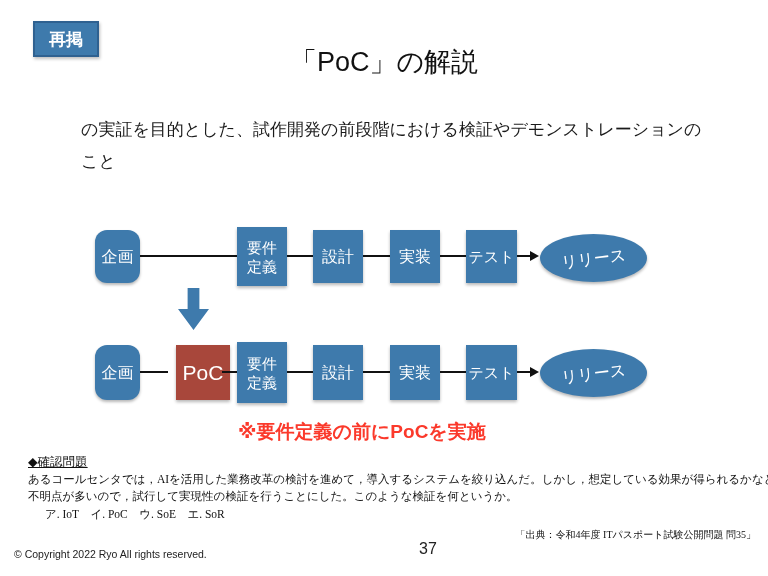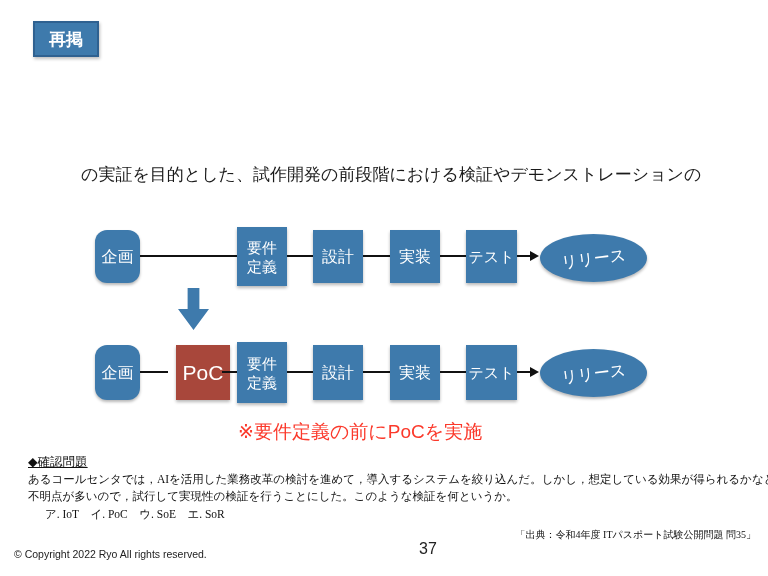--- a/index.html
+++ b/index.html
@@ -24,21 +24,21 @@
   }
 
   
   .title {
     left: 0; top: 44px; width: 768px;
     text-align: center; font-size: 27px; color: #111;
   }
 
   
   .desc { left: 30px; top: 114px; width: 715px; font-size: 17px; line-height: 32px; }
-  .desc .indent { padding-left: 51px; margin-top: 45px; }
+  .desc .indent { padding-left: 51px; }
 
   
   .shape {
     position: absolute; background: #3E7AAC; color: #fff;
     display: flex; flex-direction: column; align-items: center; justify-content: center;
     font-size: 16px; line-height: 19px;
     box-shadow: 0 2px 3px rgba(0,0,0,0.28);
   }
   .rounded { border-radius: 12px; justify-content: center; }
   .ellipse { border-radius: 50%; }
@@ -53,21 +53,21 @@
     border-left: 9px solid #111;
   }
 
   .down-arrow {
     left: 178px; top: 288px; width: 31px; height: 42px;
     background: #3E7AAC;
     clip-path: polygon(31% 0, 69% 0, 69% 50%, 100% 50%, 50% 100%, 0 50%, 31% 50%);
   }
 
   .note {
-    left: 238px; top: 419px; font-size: 19px; font-weight: 400;
+    left: 238px; top: 419px; font-size: 19px; font-weight: 700;
     color: #FB392B;
   }
 
   
   .quiz { font-family: "Liberation Serif", "DejaVu Serif", serif; color: #111; }
   .quiz-heading { left: 28px; top: 454px; font-size: 12.5px; text-decoration: underline; text-align: center; }
   .quiz-line1 { left: 28px; top: 472px; width: 724px; font-size: 11.5px; white-space: nowrap; }
   .quiz-line2 { left: 28px; top: 489px; width: 724px; font-size: 11.5px; white-space: nowrap; }
   .quiz-options { left: 45px; top: 507px; font-size: 11.5px; }
   .quiz-source { right: 12px; top: 528px; font-size: 10px; }
@@ -77,23 +77,25 @@
 </style>
 </head>
 <body>
 
 <div class="slide">
 
   <div class="abs badge">
     <span>再掲</span>
   </div>
 
+  <div class="abs title">「PoC」の解説</div>
 
   <div class="abs desc">
     <div class="indent">の実証を目的とした、試作開発の前段階における検証やデモンストレーションの</div>
+    <div class="indent">こと</div>
   </div>
 
   <div class="shape rounded" style="left:95px; top:230px; width:45px; height:53px;">
     <span class="lbl">企画</span>
   </div>
 
   <div class="hline" style="left:140px; top:255px; width:97px;"></div>
 
   <div class="shape" style="left:237px; top:227px; width:50px; height:59px; font-size:15px;">
     <span>要件</span>

